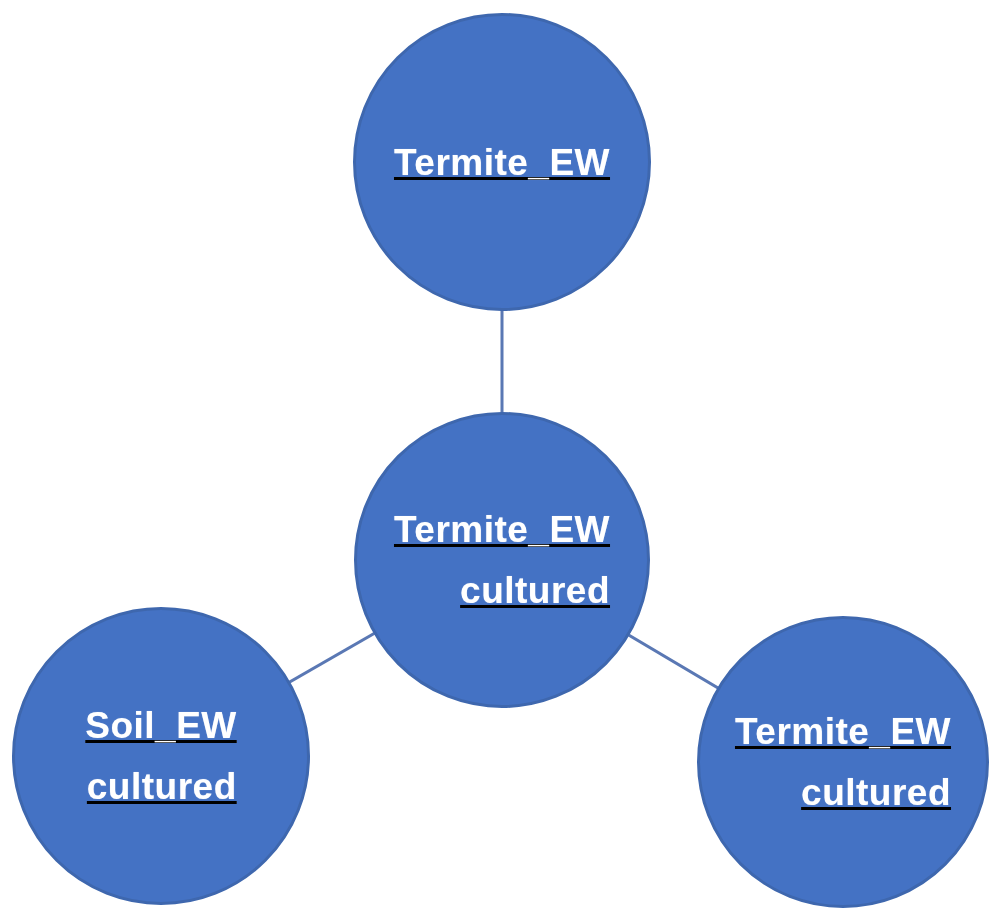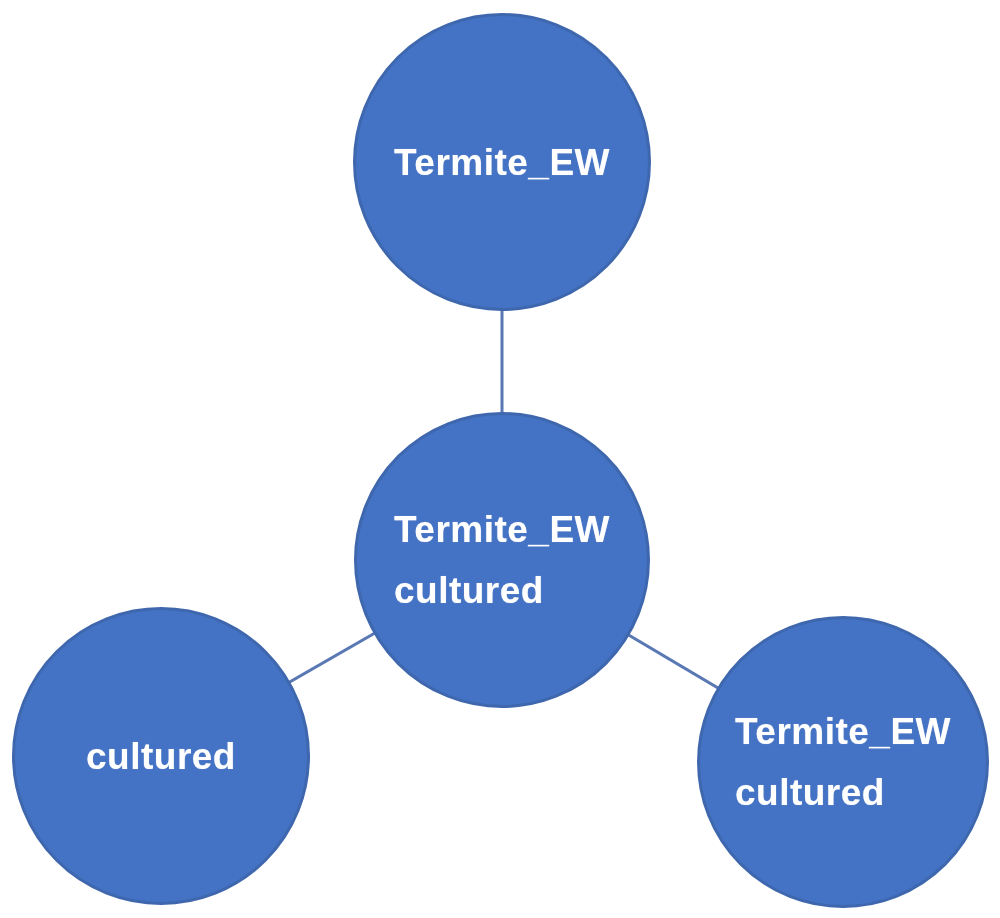--- a/index.html
+++ b/index.html
@@ -32,21 +32,22 @@
     stroke-width: 3;
   }
   .node {
     position: absolute;
     border-radius: 50%;
     background: var(--node-fill);
     border: 3px solid var(--node-border);
     display: flex;
     align-items: center;
     justify-content: center;
-    text-align: left;
+    text-align: right;
+    text-decoration: underline;
   }
   .node-label {
     color: var(--label);
     font-weight: 700;
     font-size: 37px;
     line-height: 61px;
     letter-spacing: 0.5px;
     text-shadow: 0 0 1px rgba(255,255,255,0.45);
   }
   .node-label span { display: block; }
@@ -75,20 +76,21 @@
 
   <div class="node node-center">
     <div class="node-label">
       <span>Termite_EW</span>
       <span>cultured</span>
     </div>
   </div>
 
   <div class="node node-bottom-left">
     <div class="node-label">
+      <span>Soil_EW</span>
       <span>cultured</span>
     </div>
   </div>
 
   <div class="node node-bottom-right">
     <div class="node-label">
       <span>Termite_EW</span>
       <span>cultured</span>
     </div>
   </div>

